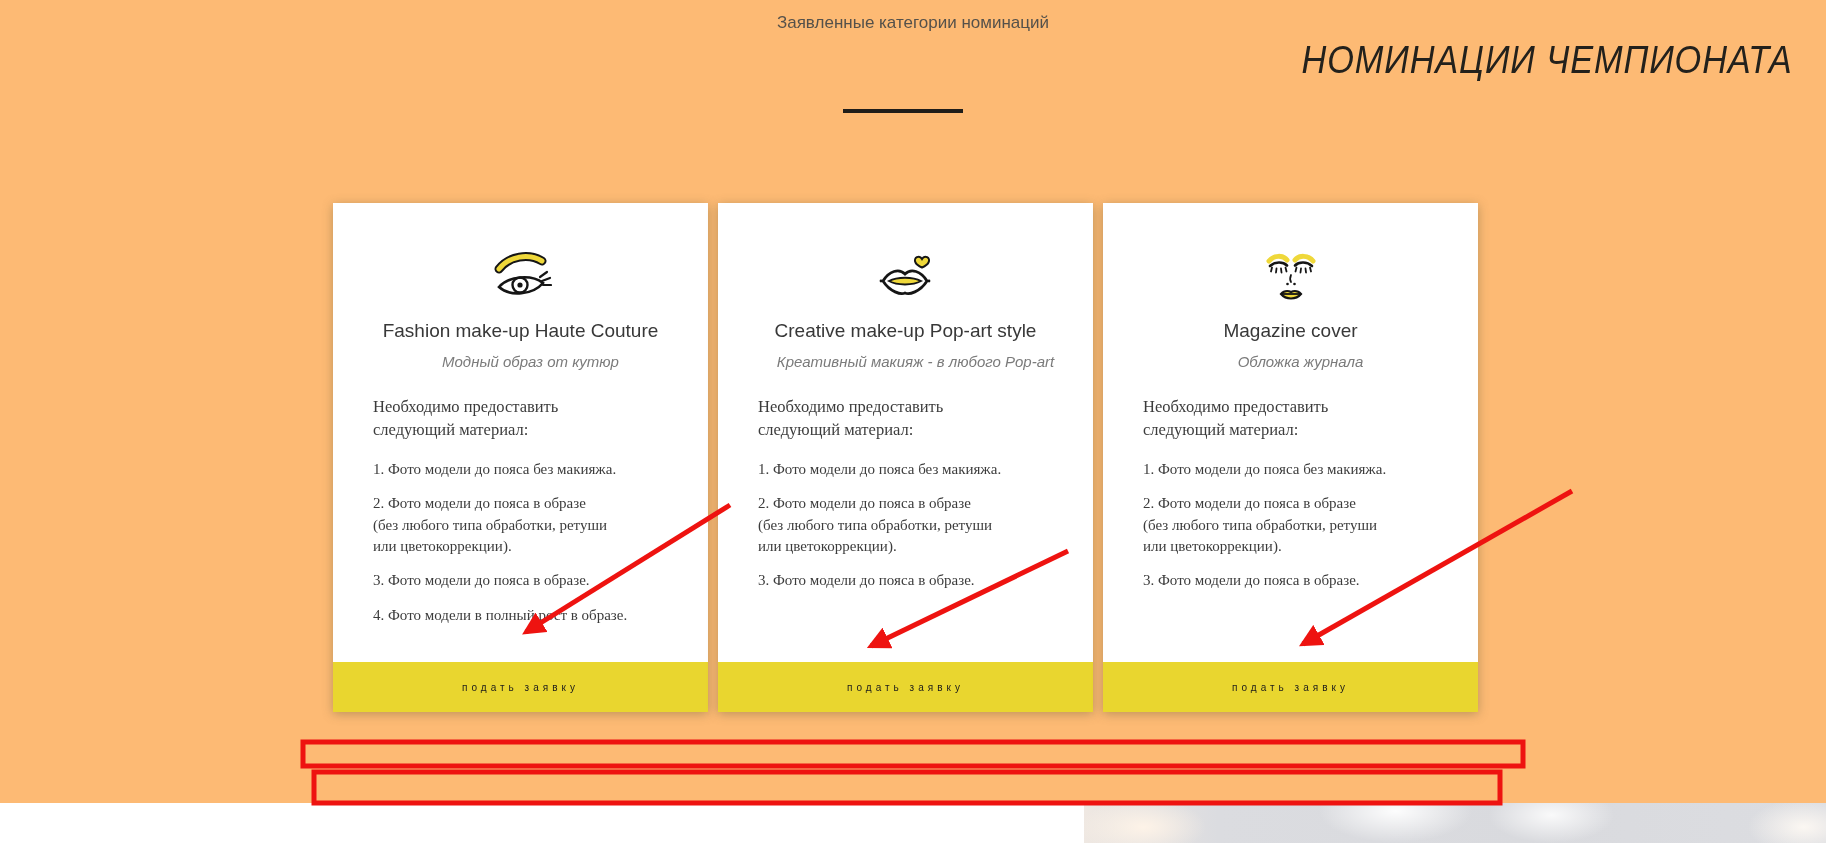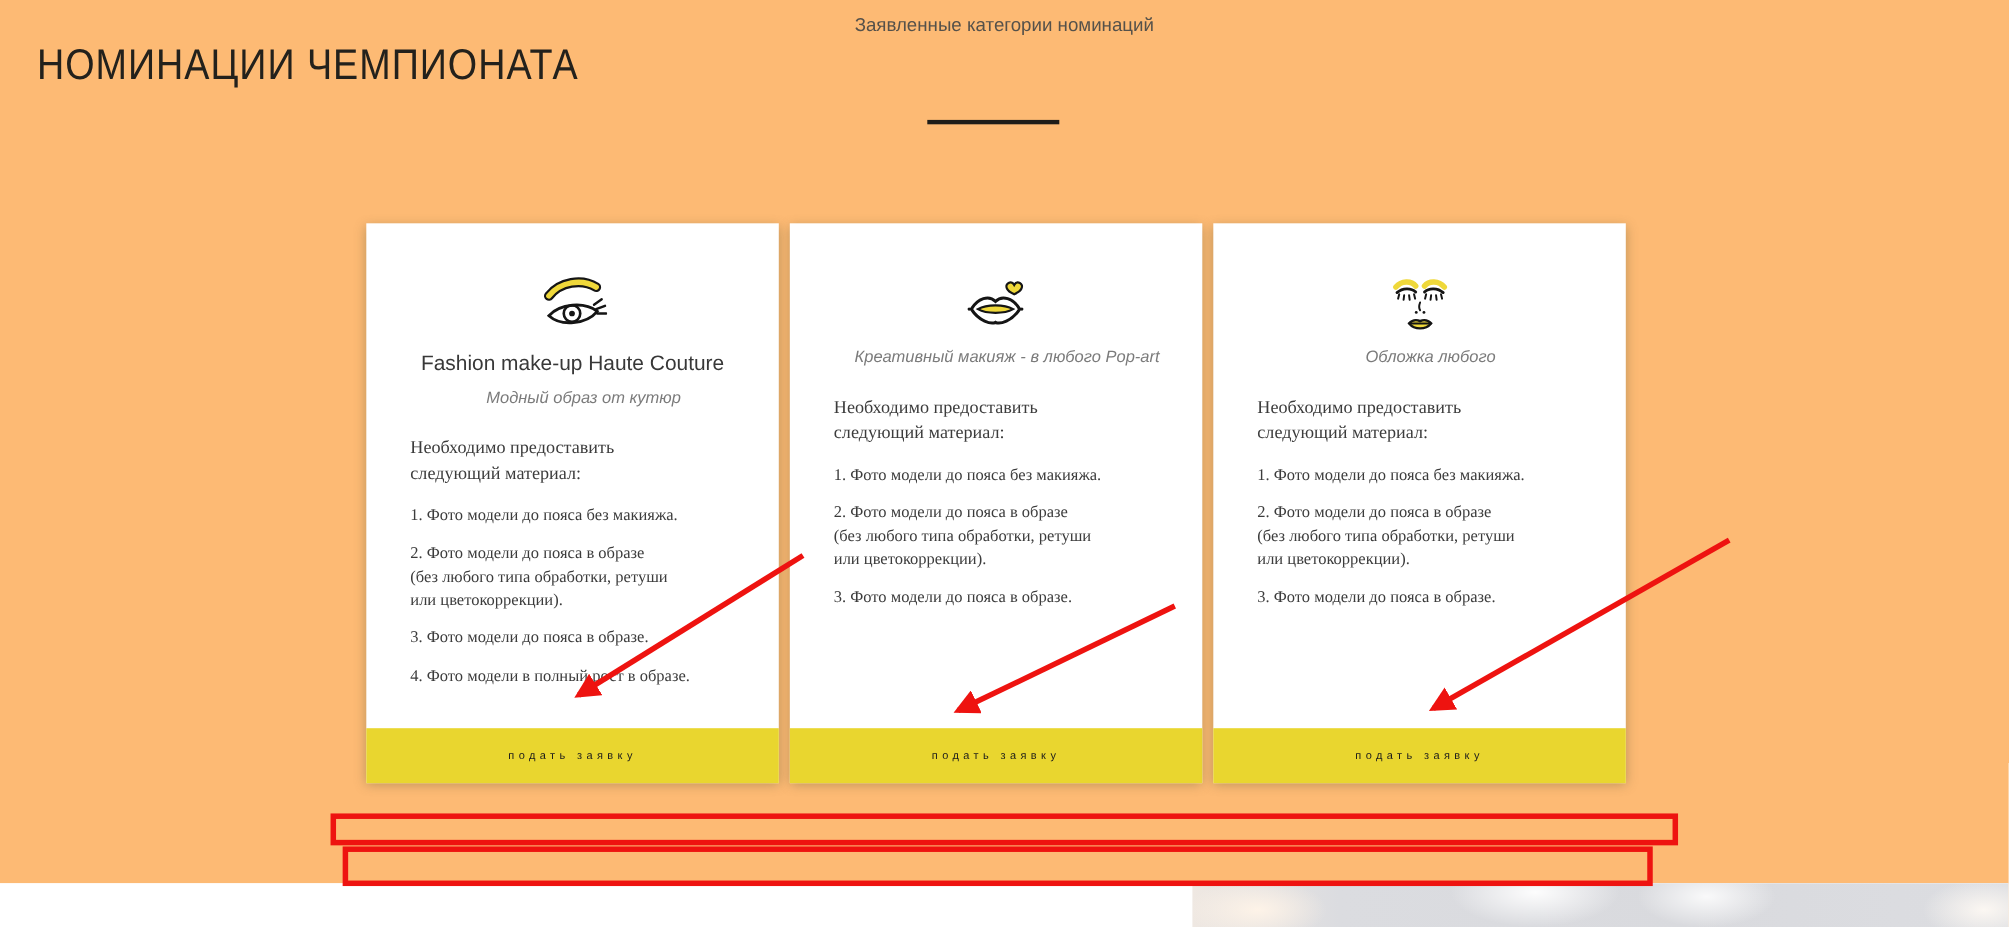--- a/index.html
+++ b/index.html
@@ -10,22 +10,22 @@
   }
   .section{
     position:absolute;left:0;top:0;width:1826px;height:803px;
     background:#fdba74;
   }
   .kicker{
     position:absolute;top:13px;left:0;width:100%;
     text-align:center;font-size:17px;color:#55514a;
   }
   .page-title{
-    position:absolute;top:38px;left:0;width:100%;text-align:left;
-    font-size:39px;color:#23211c;letter-spacing:1px;font-weight:400;
+    position:absolute;top:38px;left:0;width:100%;text-align:right;
+    font-size:39px;color:#23211c;letter-spacing:1px;font-weight:400;font-style:italic;
   }
   .page-title span{display:inline-block;transform:scaleX(.88);transform-origin:center;}
   .title-divider{
     position:absolute;top:109px;left:843px;width:120px;height:4px;background:#1f1d19;
   }
   .card{
     position:absolute;top:203px;width:375px;height:509px;background:#ffffff;
     box-shadow:0 2px 10px rgba(110,100,60,.45);
   }
   .card-1{left:333px;} .card-2{left:718px;} .card-3{left:1103px;}
@@ -98,20 +98,21 @@
   <div class="card card-2">
     <div class="card-icon">
       <svg width="60" height="52" viewBox="0 0 60 52">
         <path d="M46 8 c-2.5 -4.5 -9 -1.5 -6.5 3.5 c1.2 2.6 6.5 5 6.5 5 c0 0 5.3 -2.4 6.5 -5 C55 6.5 48.5 3.5 46 8 Z" fill="#efd83a" stroke="#151515" stroke-width="2"></path>
         <path d="M7 30 C13 20, 23 17, 29 23 C35 17, 45 20, 51 30 C44 41, 33 44, 29 42 C25 44, 14 41, 7 30 Z" fill="#ffffff" stroke="#151515" stroke-width="2.8"></path>
         <path d="M13 30 C21 25.5, 37 25.5, 45 30 C37 34.5, 21 34.5, 13 30 Z" fill="#efd83a" stroke="#151515" stroke-width="2"></path>
         <circle cx="5" cy="30" r="1.4" fill="#151515"></circle>
         <circle cx="53" cy="30" r="1.4" fill="#151515"></circle>
       </svg>
     </div>
+    <div class="card-title">Creative make-up Pop-art style</div>
     <div class="card-subtitle">Креативный макияж - в любого Pop-art</div>
     <div class="card-body">
       <p class="card-intro">Необходимо предоставить
 следующий материал:</p>
       <p class="card-item">1. Фото модели до пояса без макияжа.</p>
       <p class="card-item">2. Фото модели до пояса в образе
 (без любого типа обработки, ретуши
 или цветокоррекции).</p>
       <p class="card-item">3. Фото модели до пояса в образе.</p>
     </div>
@@ -135,21 +136,22 @@
           <line x1="43.5" y1="19.5" x2="44" y2="23.5"></line>
             <line x1="48" y1="18.5" x2="49" y2="22.5"></line>
         </g>
         <path d="M29 26 c-1.2 3 -1.2 5 0 7" fill="none" stroke="#151515" stroke-width="1.8" stroke-linecap="round"></path>
         <circle cx="25.5" cy="35" r="1.3" fill="#151515"></circle>
         <circle cx="32.5" cy="35" r="1.3" fill="#151515"></circle>
         <path d="M19 45 C23 40.5, 28 42.5, 29 43 C30 42.5, 35 40.5, 39 45 C34 51, 24 51, 19 45 Z" fill="#efd83a" stroke="#151515" stroke-width="2.2"></path>
         <line x1="19" y1="45" x2="39" y2="45" stroke="#151515" stroke-width="1.8"></line>
       </svg>
     </div>
-    <div class="card-subtitle">Обложка любого</div>
+    <div class="card-title">Magazine cover</div>
+    <div class="card-subtitle">Обложка журнала</div>
     <div class="card-body">
       <p class="card-intro">Необходимо предоставить
 следующий материал:</p>
       <p class="card-item">1. Фото модели до пояса без макияжа.</p>
       <p class="card-item">2. Фото модели до пояса в образе
 (без любого типа обработки, ретуши
 или цветокоррекции).</p>
       <p class="card-item">3. Фото модели до пояса в образе.</p>
     </div>
     <button class="apply-button">подать заявку</button>

